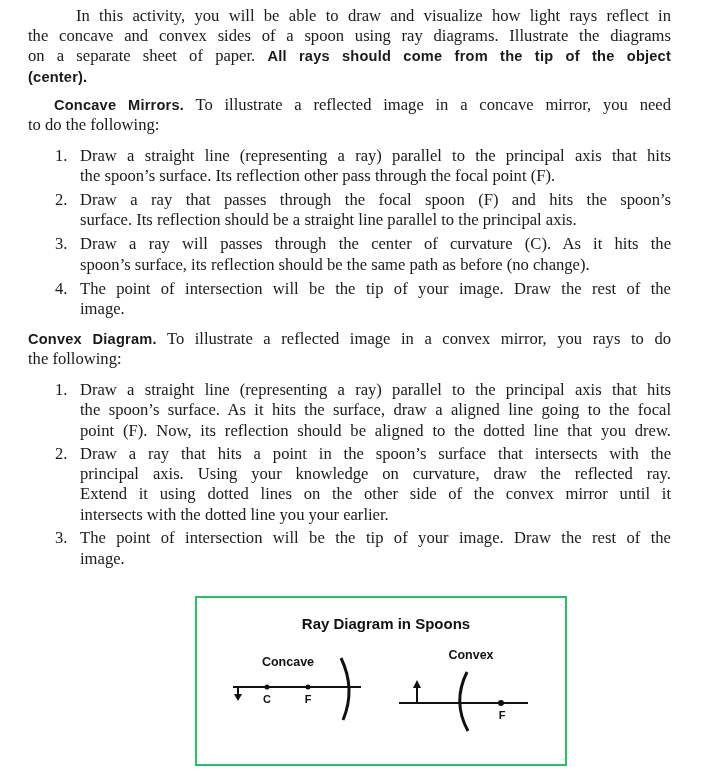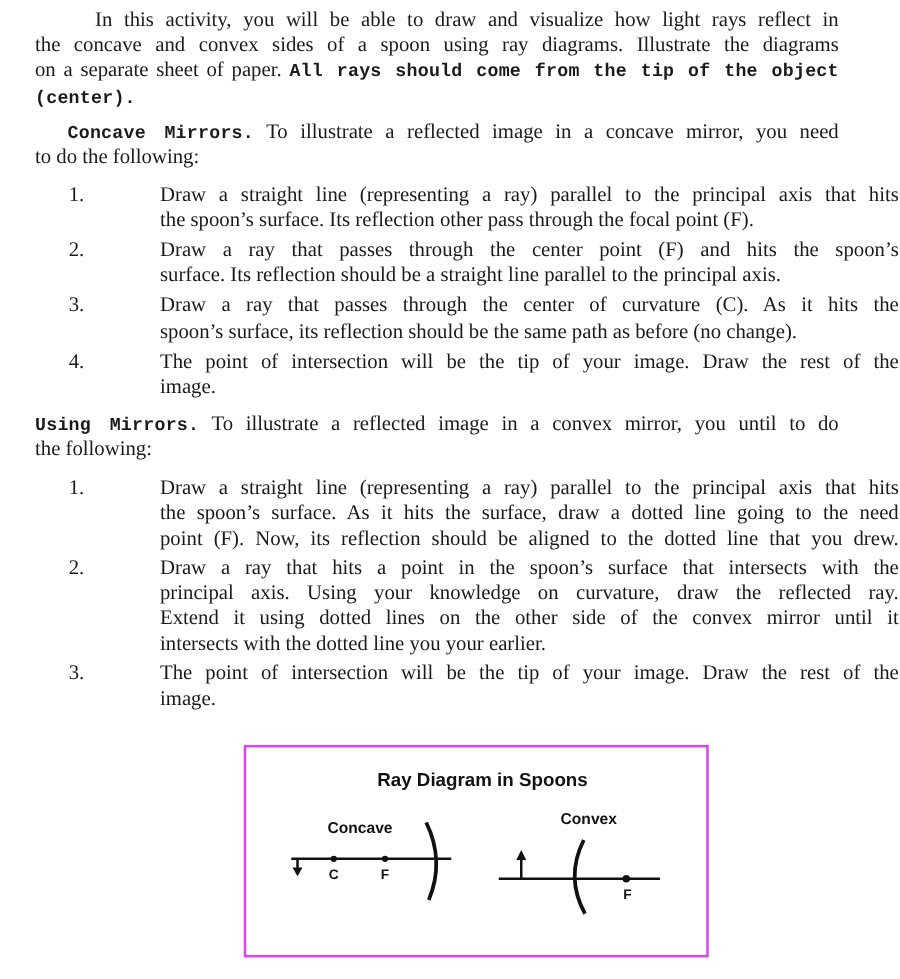--- a/index.html
+++ b/index.html
@@ -3,64 +3,64 @@
 <meta charset="utf-8">
 <style>
   html, body { margin: 0; padding: 0; background: #ffffff; }
   body { width: 720px; height: 783px; position: relative; overflow: hidden;
          font-family: "Liberation Serif", "DejaVu Serif", serif; color: #1a1a1a; }
   .line { position: absolute; left: 28px; width: 643px; font-size: 16.6px; line-height: 20px;
           white-space: nowrap; text-align: justify; text-align-last: justify; }
   .line.last { text-align-last: left; }
   .line.indent1 { left: 76px; width: 595px; }
   .line.indent2 { left: 54px; width: 617px; }
-  .line.item { left: 80px; width: 591px; margin-left: 48px; }
+  .line.item { left: 80px; width: 591px; }
   .num { position: absolute; left: 55px; font-size: 16.6px; line-height: 20px; }
-  b { font-family: Liberation Mono, monospace; font-weight: bold; font-size: 14.6px; letter-spacing: 0.2px; }
+  b { font-family: Liberation Sans, sans-serif; font-weight: bold; font-size: 14.6px; letter-spacing: 0.2px; }
   .diagram { position: absolute; left: 195px; top: 596px; width: 368px; height: 166px;
-             border: 2px solid #d946ef; box-sizing: content-box; }
+             border: 2px solid #22c55e; box-sizing: content-box; }
   .diagram svg { position: absolute; left: -195px; top: -596px; }
   .dlabel { font-family: "Liberation Sans", sans-serif; font-weight: bold; fill: #111; }
 </style>
 </head>
 <body>
 
 <div class="line indent1" style="top:6px">In this activity, you will be able to draw and visualize how light rays reflect in</div>
 <div class="line" style="top:26px">the concave and convex sides of a spoon using ray diagrams. Illustrate the diagrams</div>
 <div class="line" style="top:46px"><span>on a separate sheet of paper.</span> <b>All rays should come from the tip of the object</b></div>
 <div class="line last" style="top:67px"><b>(center).</b></div>
 
 <div class="line indent2" style="top:95px"><b>Concave Mirrors.</b> <span>To illustrate a reflected image in a concave mirror, you need</span></div>
 <div class="line last" style="top:115px">to do the following:</div>
 
 <div>
   <div class="num" style="top:146px">1.</div>
   <div class="line item" style="top:146px">Draw a straight line (representing a ray) parallel to the principal axis that hits</div>
   <div class="line item last" style="top:166px">the spoon’s surface. Its reflection other pass through the focal point (F).</div>
 
   <div class="num" style="top:190px">2.</div>
-  <div class="line item" style="top:190px">Draw a ray that passes through the center point (F) and hits the spoon’s</div>
+  <div class="line item" style="top:190px">Draw a ray that passes through the focal spoon (F) and hits the spoon’s</div>
   <div class="line item last" style="top:210px">surface. Its reflection should be a straight line parallel to the principal axis.</div>
 
   <div class="num" style="top:234px">3.</div>
-  <div class="line item" style="top:234px">Draw a ray that passes through the center of curvature (C). As it hits the</div>
+  <div class="line item" style="top:234px">Draw a ray will passes through the center of curvature (C). As it hits the</div>
   <div class="line item last" style="top:255px">spoon’s surface, its reflection should be the same path as before (no change).</div>
 
   <div class="num" style="top:279px">4.</div>
   <div class="line item" style="top:279px">The point of intersection will be the tip of your image. Draw the rest of the</div>
   <div class="line item last" style="top:299px">image.</div>
 </div>
 
-<div class="line" style="top:329px"><b>Using Mirrors.</b> <span>To illustrate a reflected image in a convex mirror, you until to do</span></div>
+<div class="line" style="top:329px"><b>Convex Diagram.</b> <span>To illustrate a reflected image in a convex mirror, you rays to do</span></div>
 <div class="line last" style="top:349px">the following:</div>
 
 <div>
   <div class="num" style="top:380px">1.</div>
   <div class="line item" style="top:380px">Draw a straight line (representing a ray) parallel to the principal axis that hits</div>
-  <div class="line item" style="top:400px">the spoon’s surface. As it hits the surface, draw a dotted line going to the need</div>
+  <div class="line item" style="top:400px">the spoon’s surface. As it hits the surface, draw a aligned line going to the focal</div>
   <div class="line item" style="top:421px">point (F). Now, its reflection should be aligned to the dotted line that you drew.</div>
 
   <div class="num" style="top:444px">2.</div>
   <div class="line item" style="top:444px">Draw a ray that hits a point in the spoon’s surface that intersects with the</div>
   <div class="line item" style="top:464px">principal axis. Using your knowledge on curvature, draw the reflected ray.</div>
   <div class="line item" style="top:484px">Extend it using dotted lines on the other side of the convex mirror until it</div>
   <div class="line item last" style="top:505px">intersects with the dotted line you your earlier.</div>
 
   <div class="num" style="top:528px">3.</div>
   <div class="line item" style="top:528px">The point of intersection will be the tip of your image. Draw the rest of the</div>

